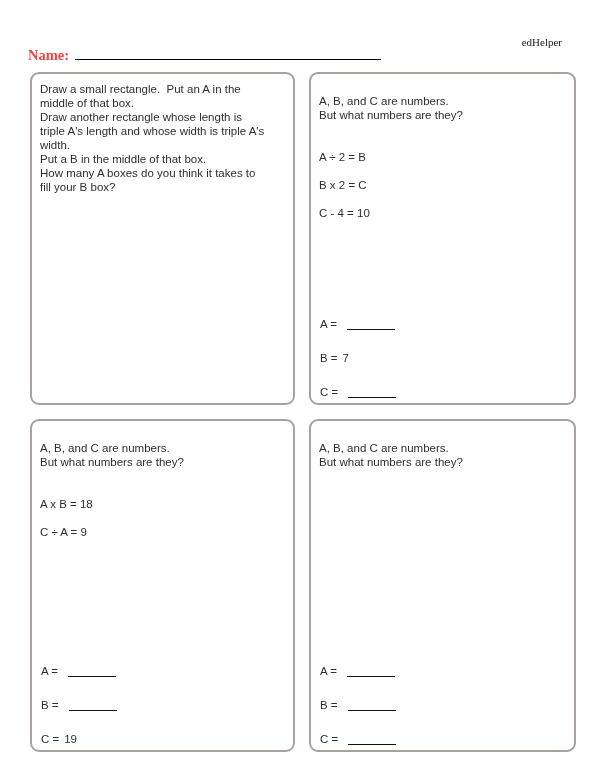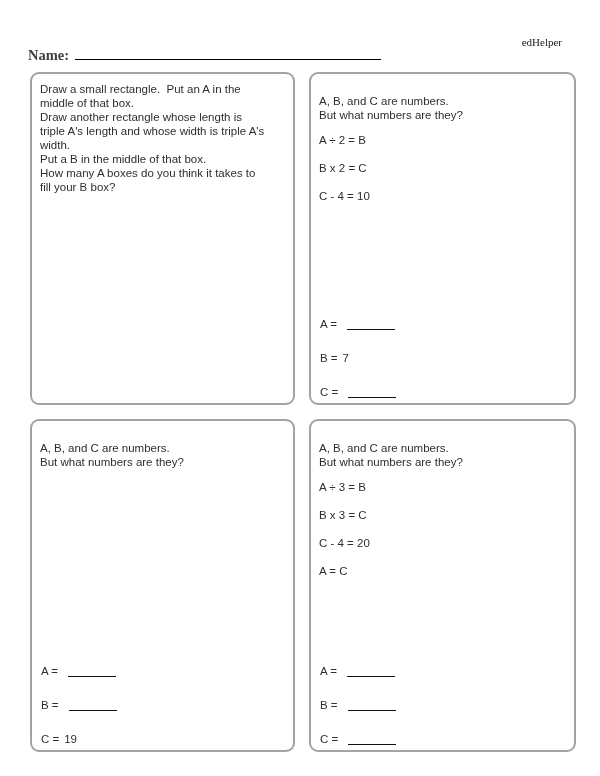--- a/index.html
+++ b/index.html
@@ -27,21 +27,21 @@
   .name-row {
     position: absolute;
     top: 46px;
     left: 28px;
     white-space: nowrap;
   }
   .name-label {
     font-family: "Liberation Serif", serif;
     font-weight: bold;
     font-size: 14.5px;
-    color: #404040;
+    color: #ef4444;
   }
   .name-line {
     display: inline-block;
     width: 306px;
     border-bottom: 1.6px solid #000000;
     margin-left: 6px;
   }
   .grid {
     position: absolute;
     top: 72px;
@@ -71,21 +71,21 @@
   .intro {
     font-size: 11.5px;
     line-height: 14px;
     white-space: pre-wrap;
     margin-top: 14px;
   }
   .equations {
     font-size: 11.5px;
     line-height: 28px;
     white-space: pre-wrap;
-    margin-top: 4px;
+    margin-top: 21px;
   }
   .answers {
     position: absolute;
     left: 9px;
     right: 8px;
     top: 233px;
   }
   .answer-row {
     height: 34px;
     display: flex;
@@ -146,43 +146,41 @@
         <div class="answer-row">
           <span>C =</span>
           <span class="blank-line"></span>
         </div>
       </div>
     </section>
 
     <section class="box">
       <div class="intro">A, B, and C are numbers.
 But what numbers are they?</div>
+      <div class="equations">A x B = 18
+C ÷ A = 9</div>
       <div class="answers">
         <div class="answer-row">
           <span>A =</span>
           <span class="blank-line"></span>
         </div>
         <div class="answer-row">
           <span>B =</span>
           <span class="blank-line"></span>
         </div>
         <div class="answer-row">
           <span>C =</span>
           <span class="ans-value">19</span>
         </div>
       </div>
     </section>
 
     <section class="box">
       <div class="intro">A, B, and C are numbers.
 But what numbers are they?</div>
-      <div class="equations">A ÷ 3 = B
-B x 3 = C
-C - 4 = 20
-A = C</div>
       <div class="answers">
         <div class="answer-row">
           <span>A =</span>
           <span class="blank-line"></span>
         </div>
         <div class="answer-row">
           <span>B =</span>
           <span class="blank-line"></span>
         </div>
         <div class="answer-row">

